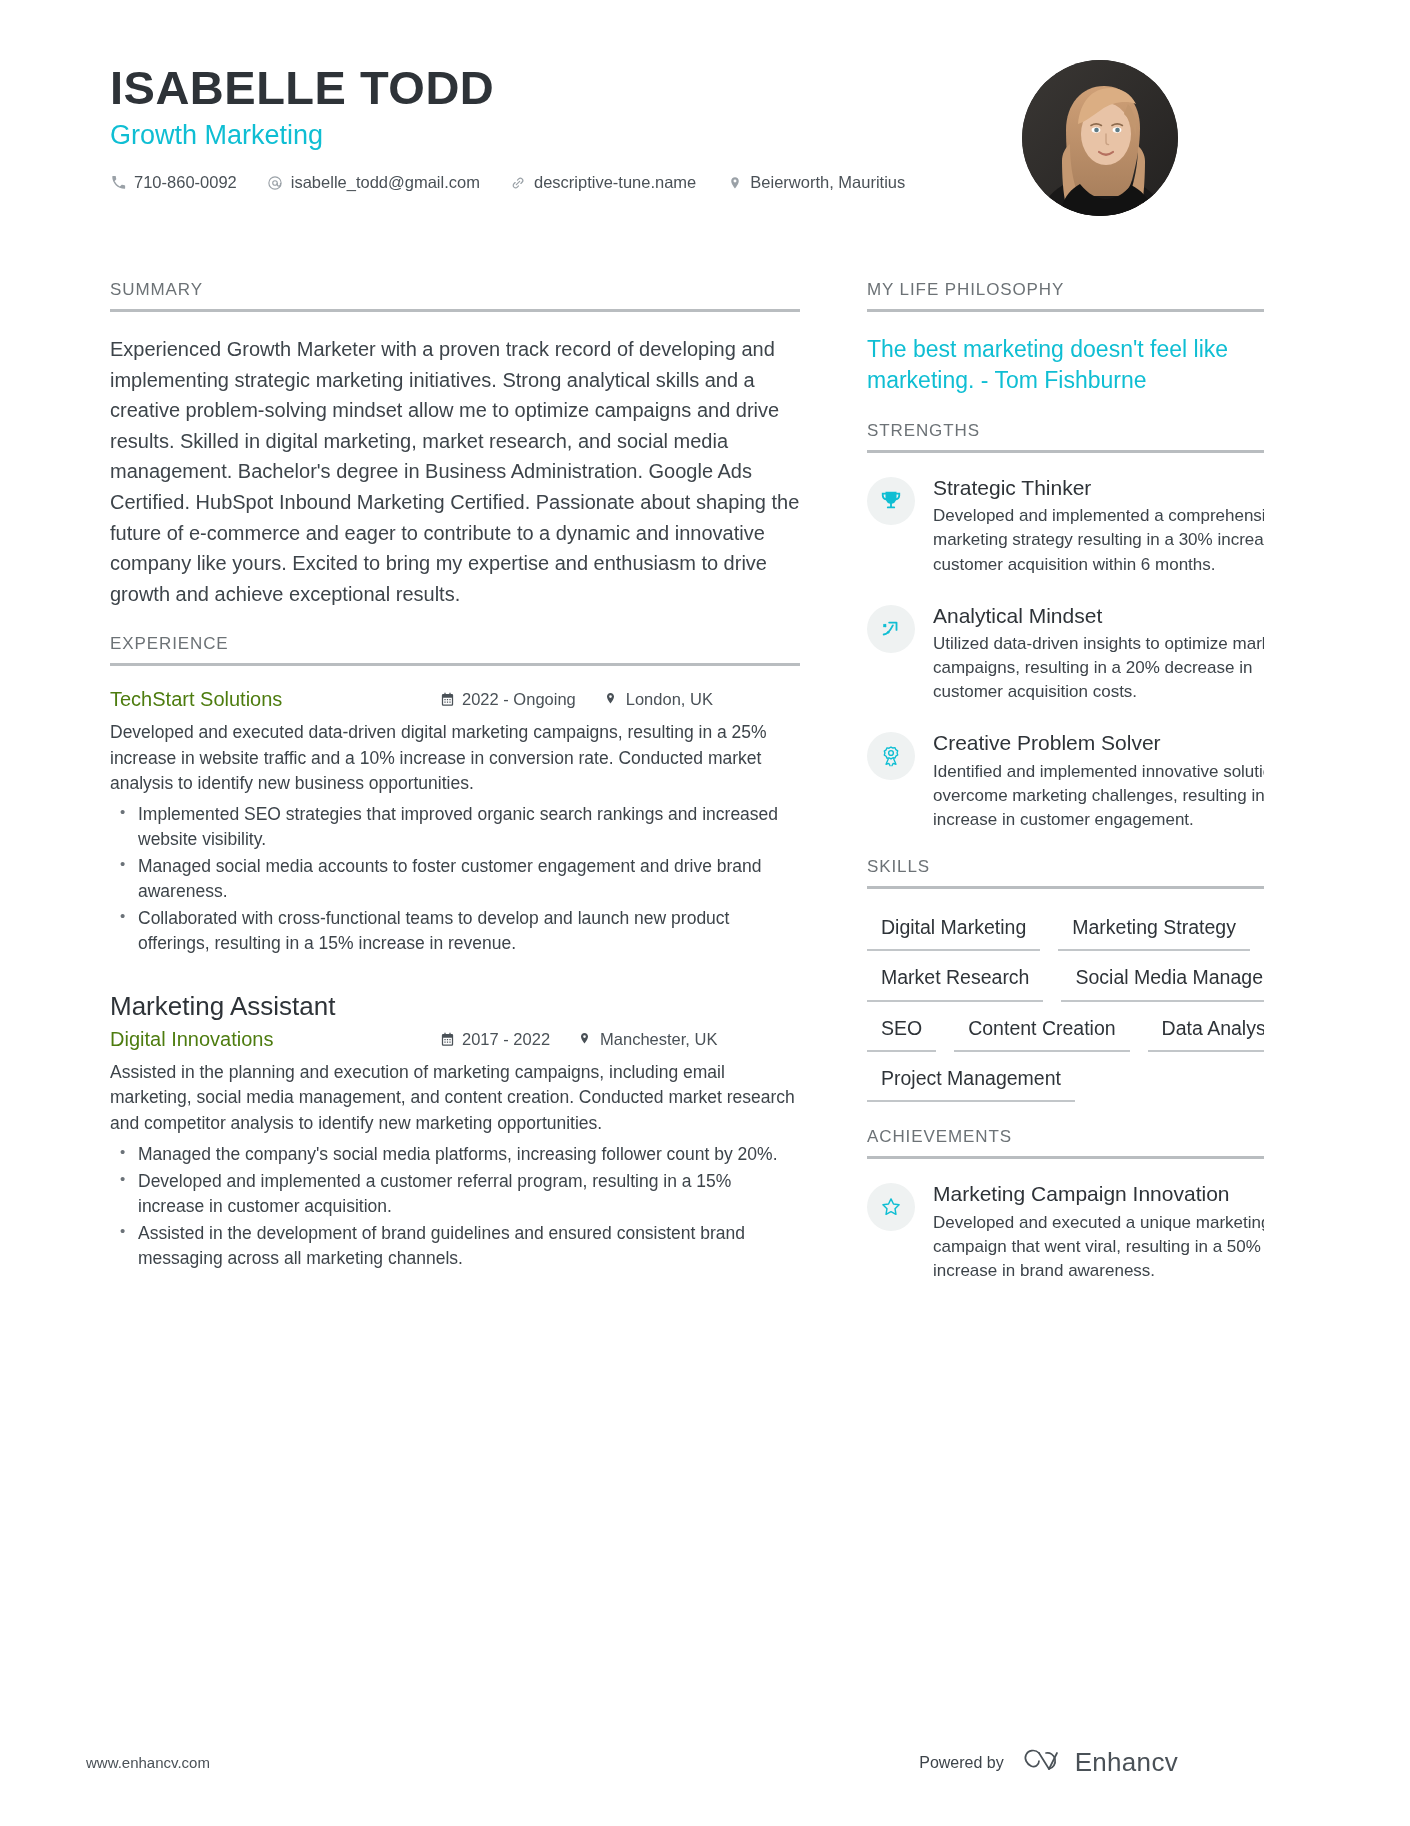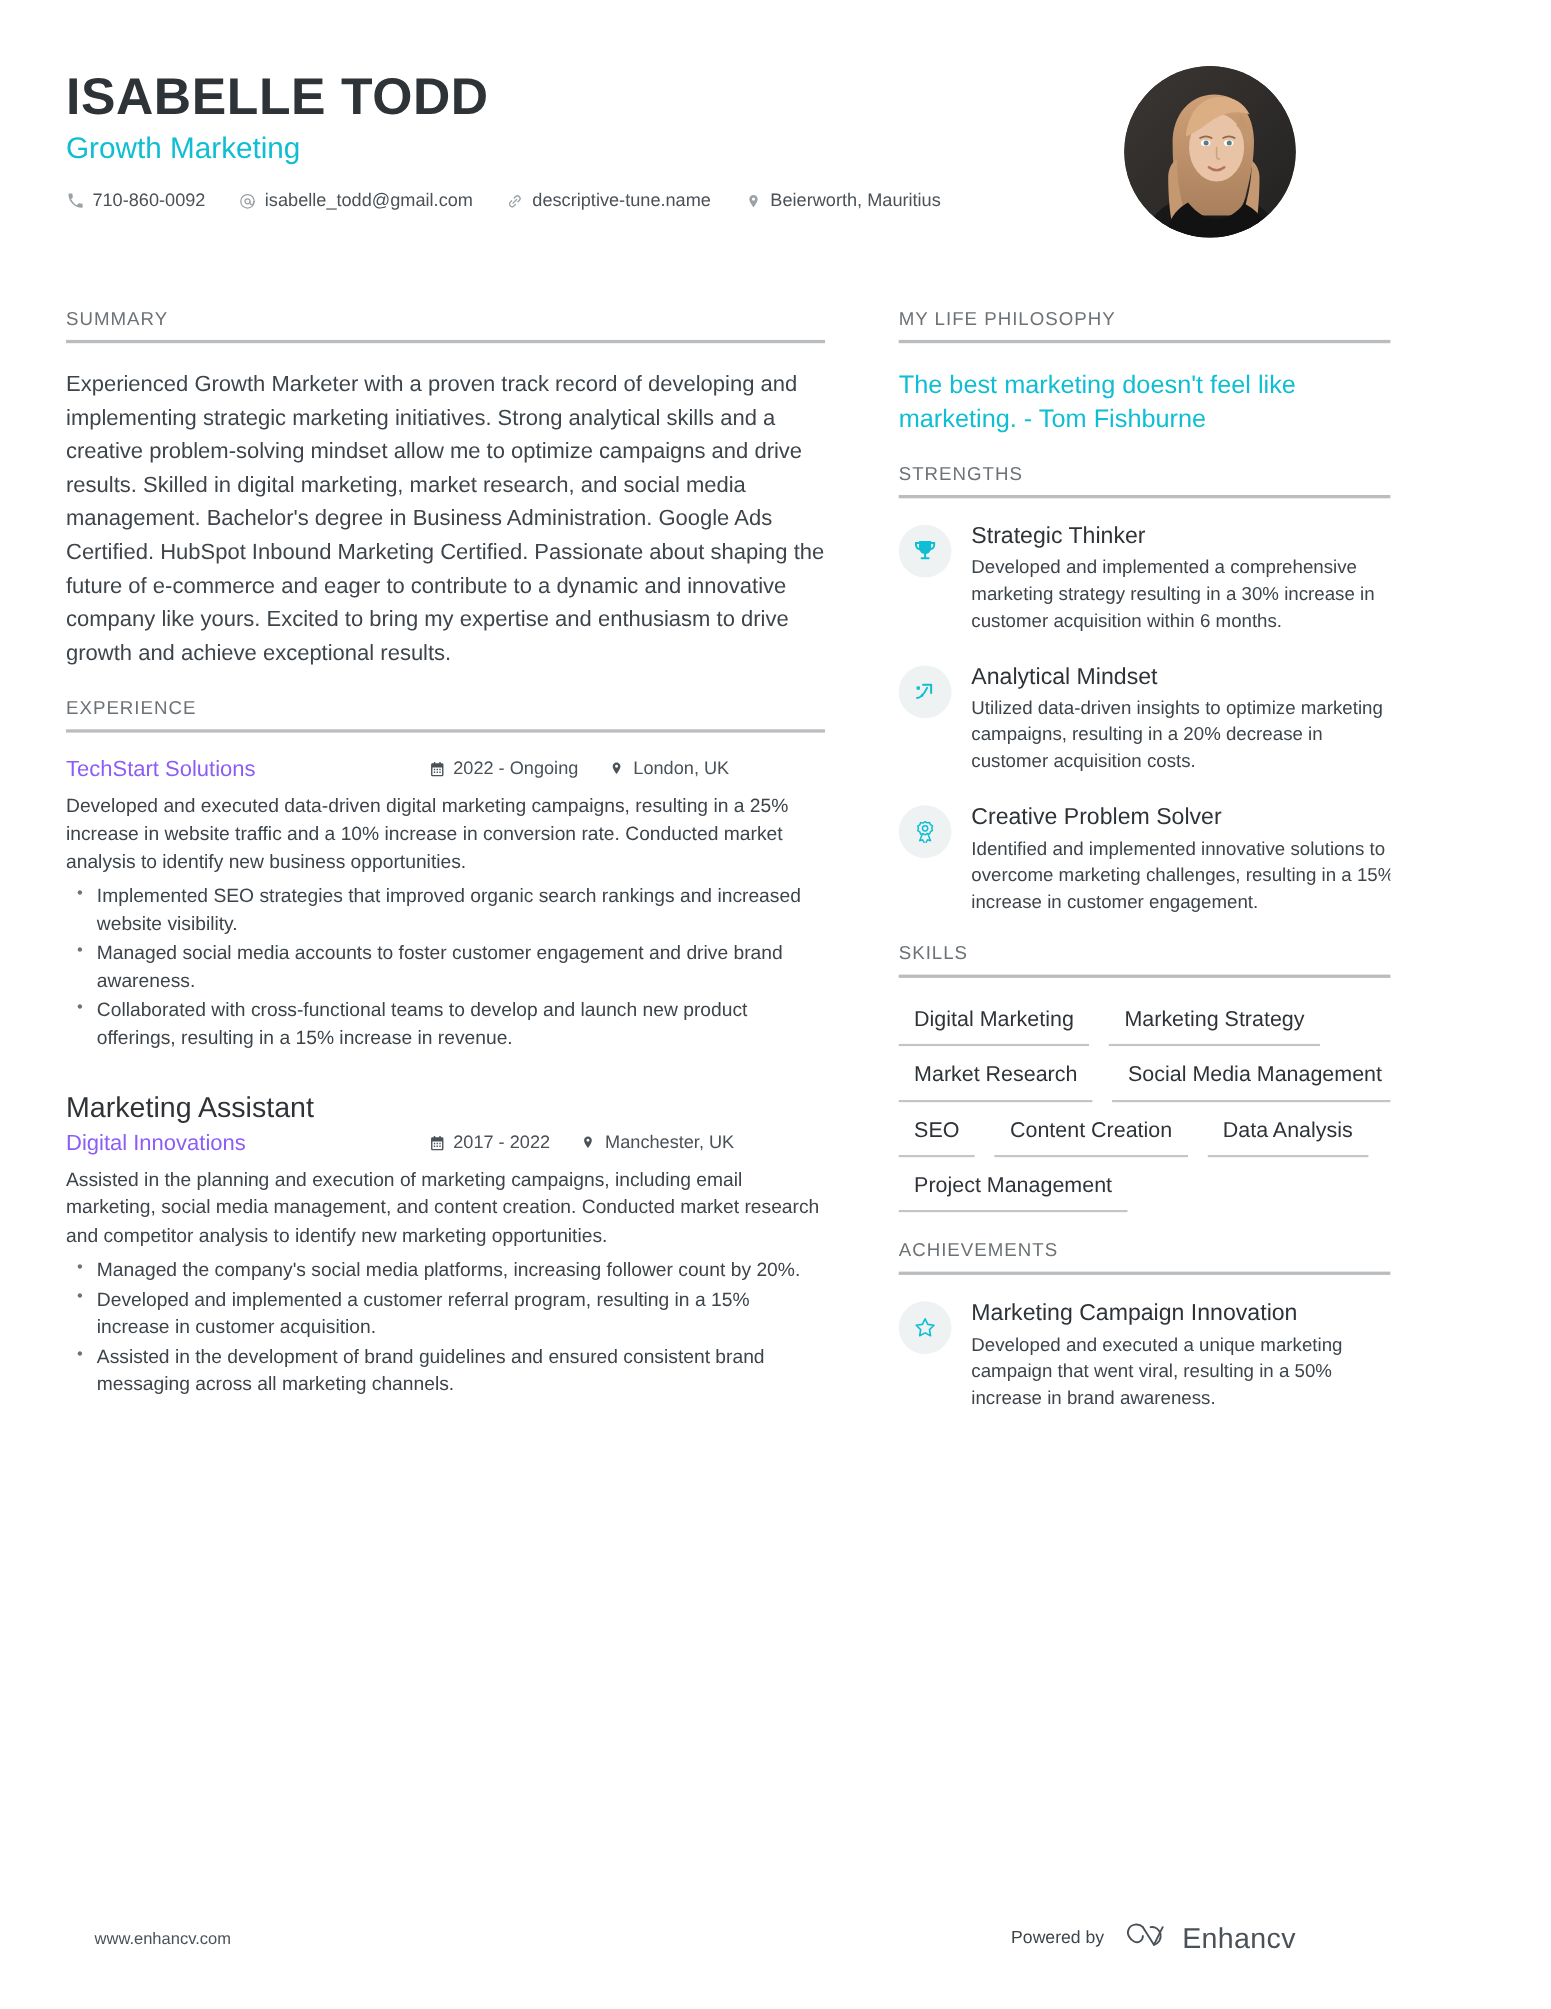--- a/index.html
+++ b/index.html
@@ -12,21 +12,21 @@
     font-family: "Liberation Sans", sans-serif;
     color: #33393f;
     -webkit-font-smoothing: antialiased;
   }
   .page {
     position: relative;
     width: 1264px;
     height: 1826px;
     background: #ffffff;
     box-sizing: border-box;
-    padding: 62px 86px 0 60px;
+    padding: 62px 86px 0 110px;
     overflow: hidden;
   }
 
   
   .header {
     position: relative;
     min-height: 170px;
   }
   .name {
     font-size: 47px;
@@ -118,21 +118,21 @@
     font-weight: normal;
     line-height: 1.25;
   }
   .job-meta {
     display: flex;
     align-items: center;
     margin-bottom: 9px;
   }
   .job-company {
     font-size: 20px;
-    color: #8b5cf6;
+    color: #4d7c0f;
     flex: 0 0 auto;
     min-width: 330px;
   }
   .job-date, .job-loc {
     display: flex;
     align-items: center;
     font-size: 16.5px;
     color: #4a5157;
     white-space: nowrap;
   }

